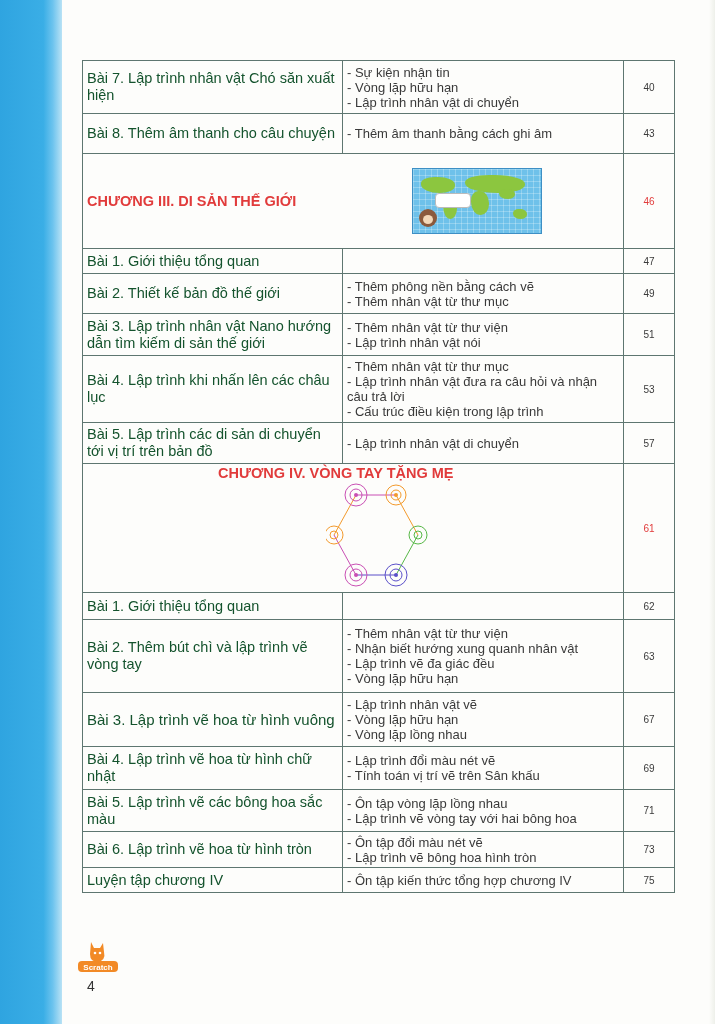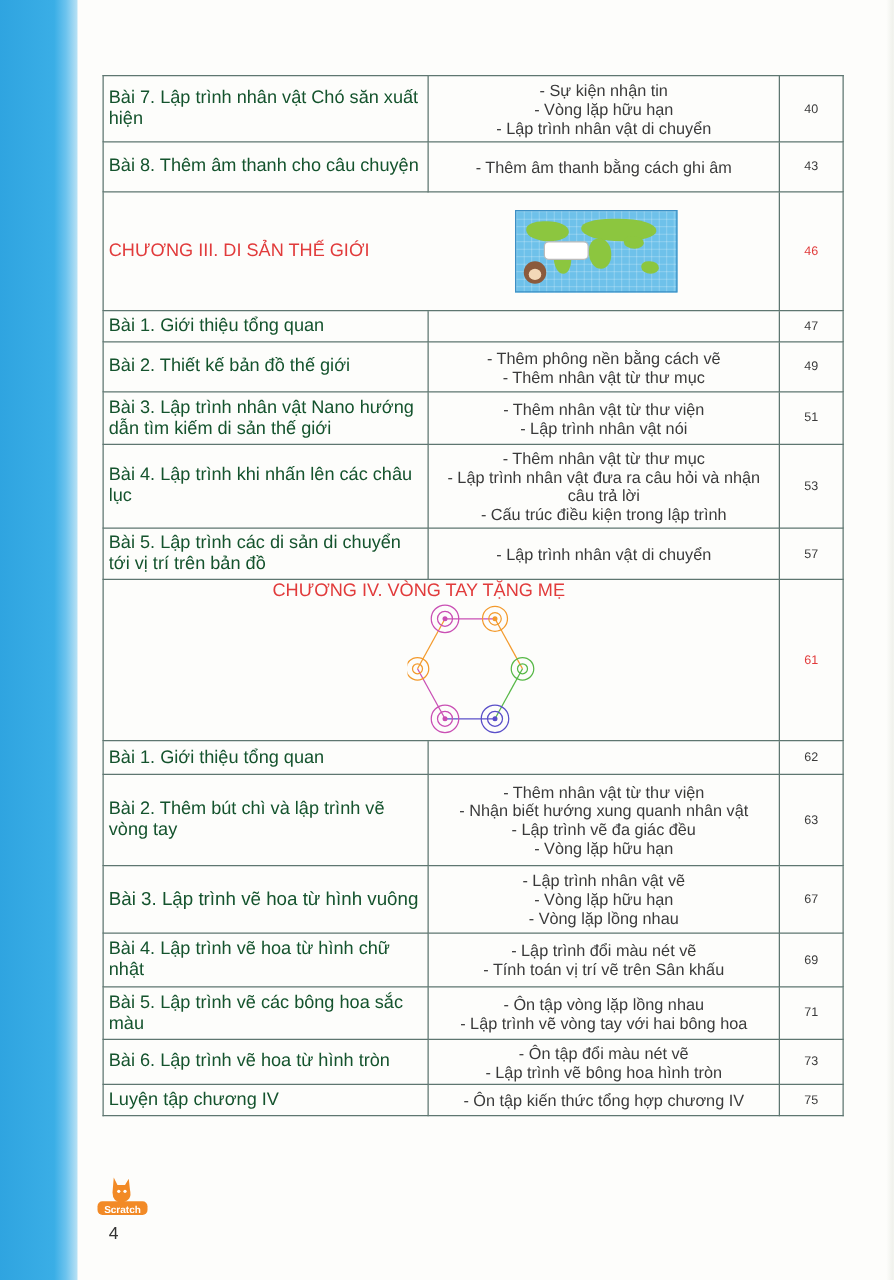--- a/index.html
+++ b/index.html
@@ -22,23 +22,23 @@
     color:#333;
   }
   table.toc td {
     border:1.4px solid #5e7670;
     padding:1px 4px;
     vertical-align:middle;
   }
   td.title { width:251px; font-weight:normal; font-size:14.5px; line-height:17px; color:#14532d; }
   td.content { width:272px; font-size:13px; line-height:15px; color:#3a3a3a; padding-left:2px; }
   td.page { width:42px; text-align:center; font-size:10px; color:#3a3a3a; }
-  td.chapter-title { font-weight:normal; font-size:14.5px; color:#e13b3b; }
+  td.chapter-title { font-weight:bold; font-size:14.5px; color:#e13b3b; }
   td.chapter-page { color:#e13b3b; }
-  .c-item { display:block;text-align:center; }
+  .c-item { display:block; }
   .map {
     width:128px; height:64px; margin:0 0 0 70px; position:relative;
     background:#6ec1ea; border:1.5px solid #3d8fc4; overflow:hidden;
     background-image:
       linear-gradient(rgba(255,255,255,.25) 1px, transparent 1px),
       linear-gradient(90deg, rgba(255,255,255,.25) 1px, transparent 1px);
     background-size:6px 6px;
   }
   .land { position:absolute; background:#8cc63f; border-radius:40% 50% 45% 55%; }
   .bubble {

